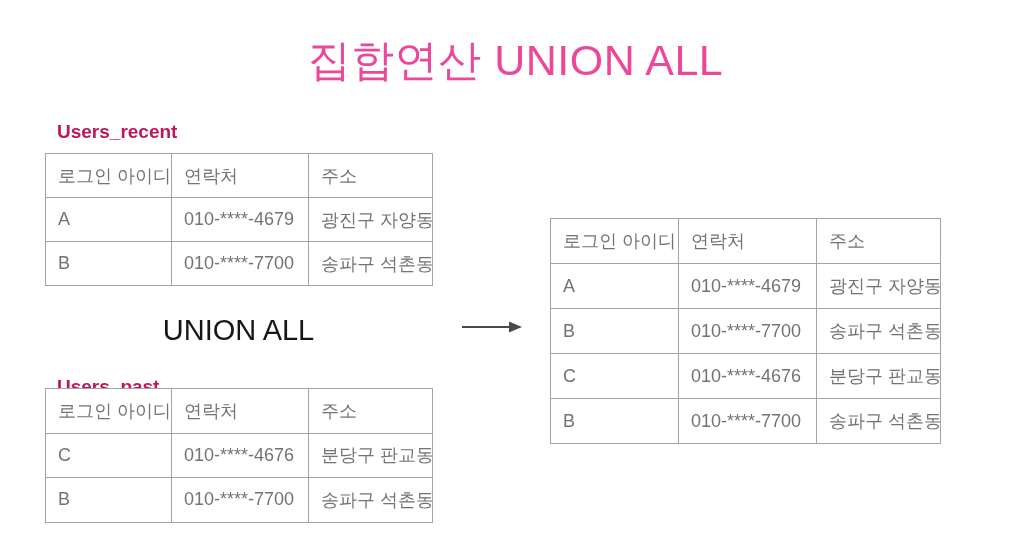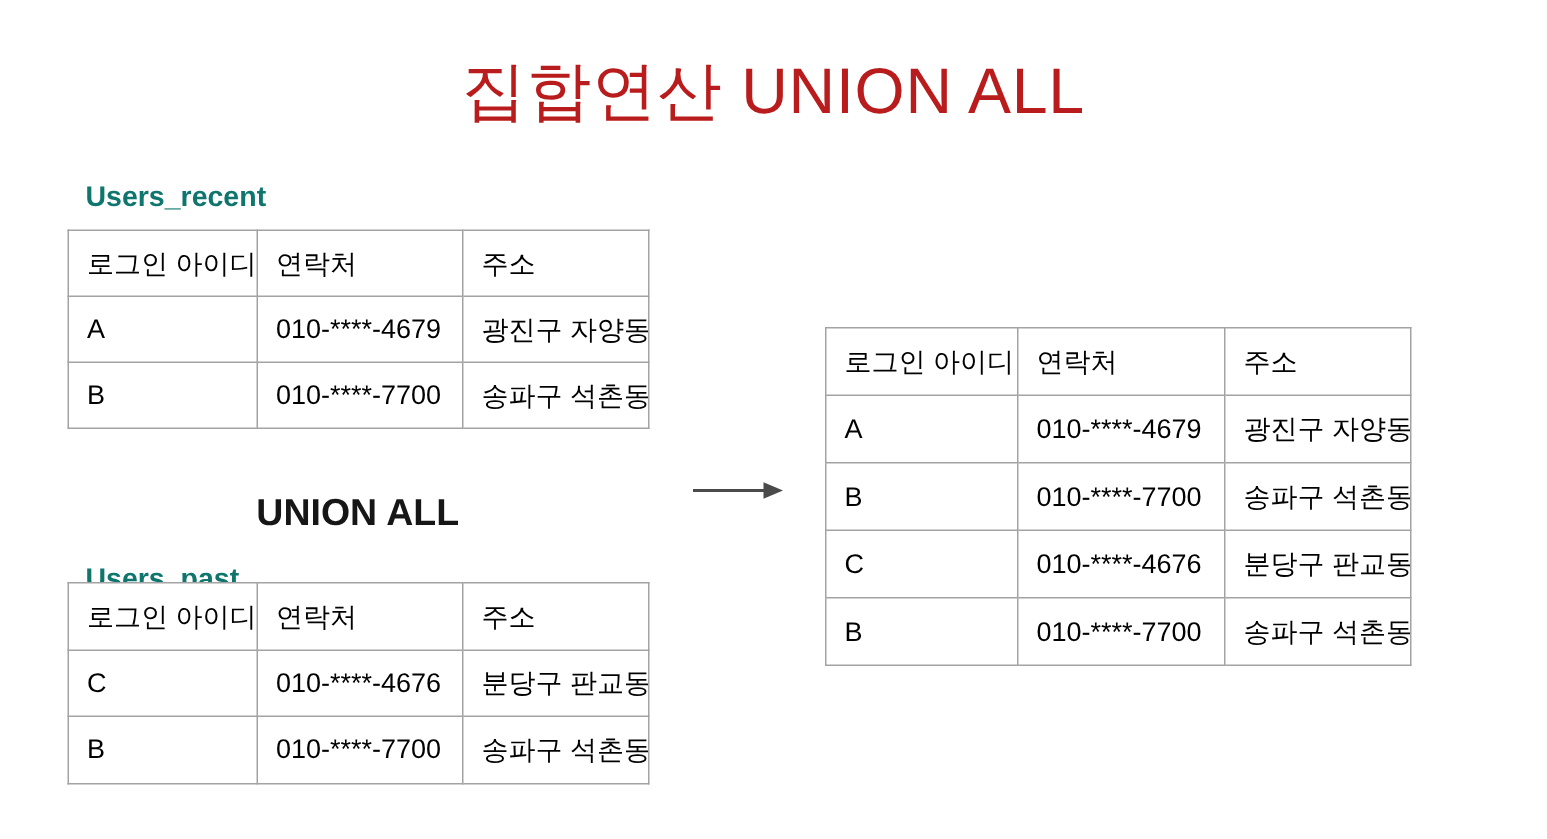--- a/index.html
+++ b/index.html
@@ -18,57 +18,57 @@
   .title {
     position: absolute;
     top: 32px;
     left: 0;
     width: 100%;
     margin: 0;
     text-align: center;
     font-size: 43px;
     font-weight: 400;
     letter-spacing: 0.5px;
-    color: #b91c1c;
+    color: #ec4899;
   }
   .table-label {
     position: absolute;
     font-size: 19px;
     font-weight: 700;
-    color: #0f766e;
+    color: #be185d;
   }
   .label-recent { left: 57px; top: 121px; }
   .label-past   { left: 57px; top: 376px; }
   .op-label {
     position: absolute;
     left: 45px;
-    top: 328px;
+    top: 314px;
     width: 387px;
     text-align: center;
-    font-size: 25px;
-    font-weight: 700;
+    font-size: 29px;
+    font-weight: 400;
     color: #161616;
   }
   table.dtable {
     position: absolute;
     border-collapse: collapse;
     table-layout: fixed;
     background: #ffffff;
   }
   table.dtable th,
   table.dtable td {
     border: 1.5px solid #a3a3a3;
     font-size: 18px;
     font-weight: 400;
     text-align: left;
     vertical-align: middle;
     padding: 0 4px 0 12px;
     white-space: nowrap;
     overflow: hidden;
-    color: #000000;
+    color: #737373;
   }
   .t-recent { left: 45px; top: 153px; width: 387px; }
   .t-recent tr { height: 44px; }
   .t-past   { left: 45px; top: 388px; width: 387px; }
   .t-past tr { height: 44.5px; }
   .t-result { left: 550px; top: 218px; width: 390px; }
   .t-result tr { height: 45px; }
   .left-col  .c1 { width: 126px; }
   .left-col  .c2 { width: 137px; }
   .left-col  .c3 { width: 124px; }

